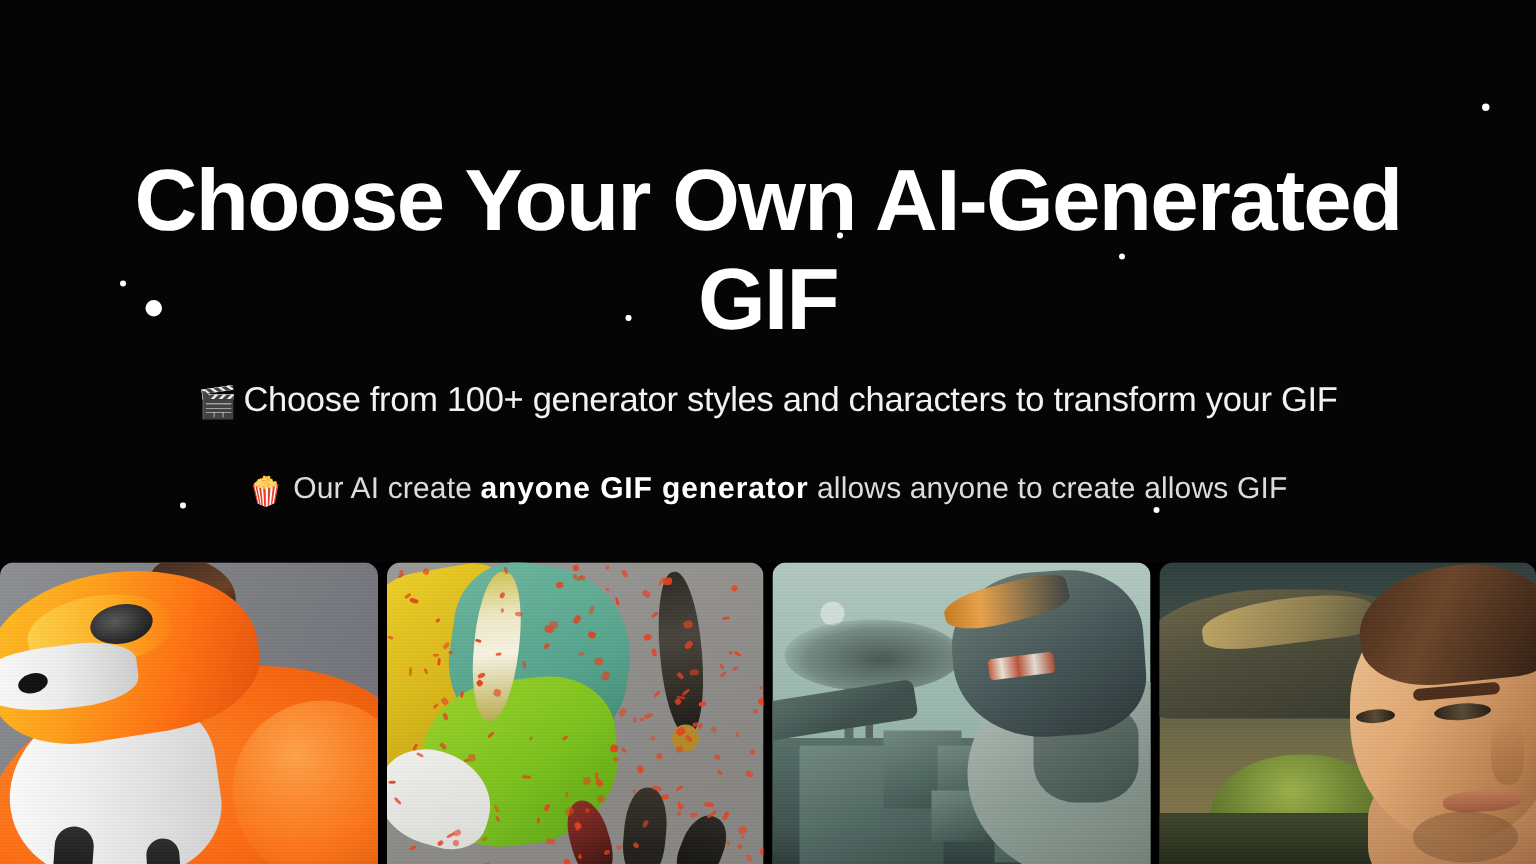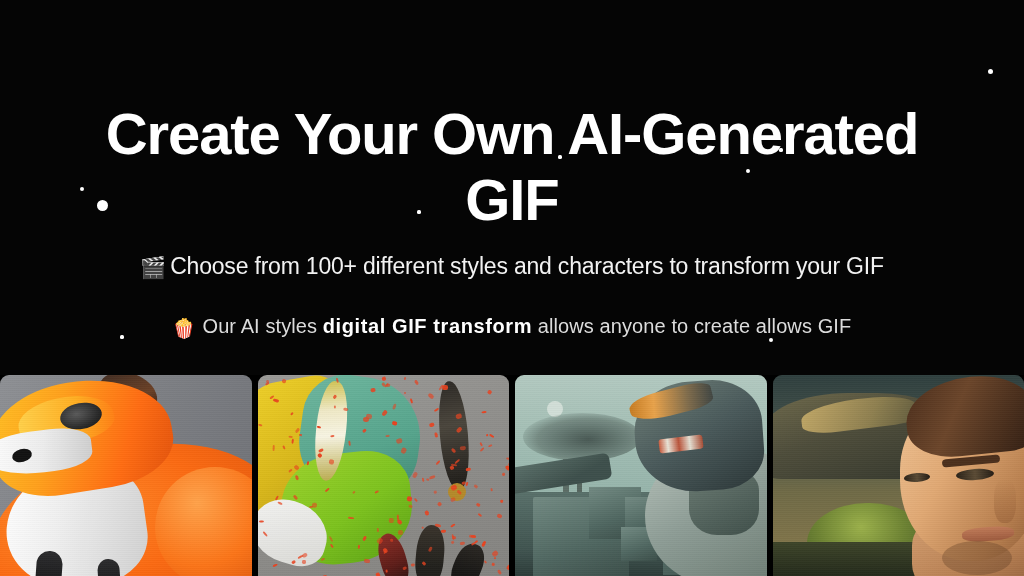--- a/index.html
+++ b/index.html
@@ -348,28 +348,28 @@
         <div class="particle" style="left: 746px; top: 101px; width: 4px; height: 4px;"></div>
         <div class="particle" style="left: 987.5px; top: 0.5px; width: 5px; height: 5px;"></div>
         <div class="particle" style="left: 417.4px; top: 142.4px; width: 3.2px; height: 3.2px;"></div>
         <div class="particle" style="left: 779.4px; top: 80.4px; width: 3.2px; height: 3.2px;"></div>
         <div class="particle" style="left: 558.4px; top: 87.4px; width: 3.2px; height: 3.2px;"></div>
         <div class="particle" style="left: 120.4px; top: 267.4px; width: 3.2px; height: 3.2px;"></div>
         <div class="particle" style="left: 769px; top: 270px; width: 4px; height: 4px;"></div>
         <div class="particle" style="left: 646.6px; top: 193.6px; width: 2.8px; height: 2.8px;"></div>
       </div>
 
-    <h1 class="headline">Create Your Own AI-Generated GIF</h1>
+    <h1 class="headline">Choose Your Own AI-Generated GIF</h1>
 
     <div class="sub1">
-      <span class="emoji">🎬</span><span>Choose from 100+ different styles and characters to transform your GIF</span>
+      <span class="emoji">🎬</span><span>Choose from 100+ generator styles and characters to transform your GIF</span>
     </div>
 
     <div class="sub2">
-      <span class="emoji">🍿</span><span>Our AI styles </span><span class="strong">digital GIF transform</span><span> allows anyone to create allows GIF</span>
+      <span class="emoji">🍿</span><span>Our AI create </span><span class="strong">anyone GIF generator</span><span> allows anyone to create allows GIF</span>
     </div>
   </div>
 
   <div class="strip">
 
     <div class="card">
       <div class="art">
         <div class="fox-bg"></div>
         <div class="fox-tail"></div>
         <div class="fox-body"></div>

